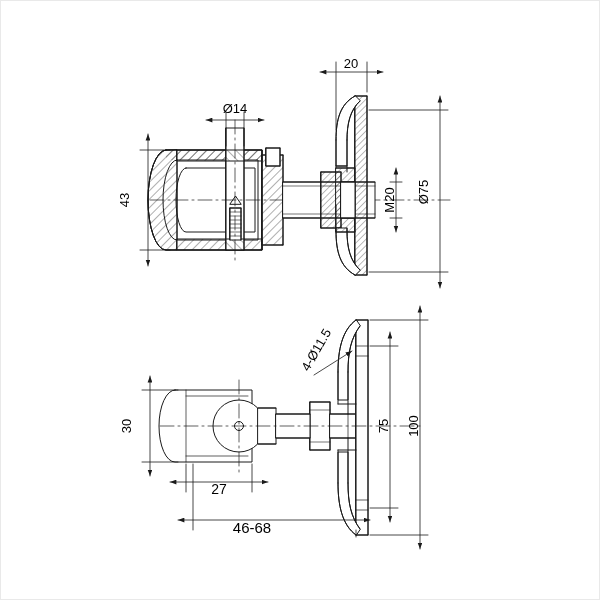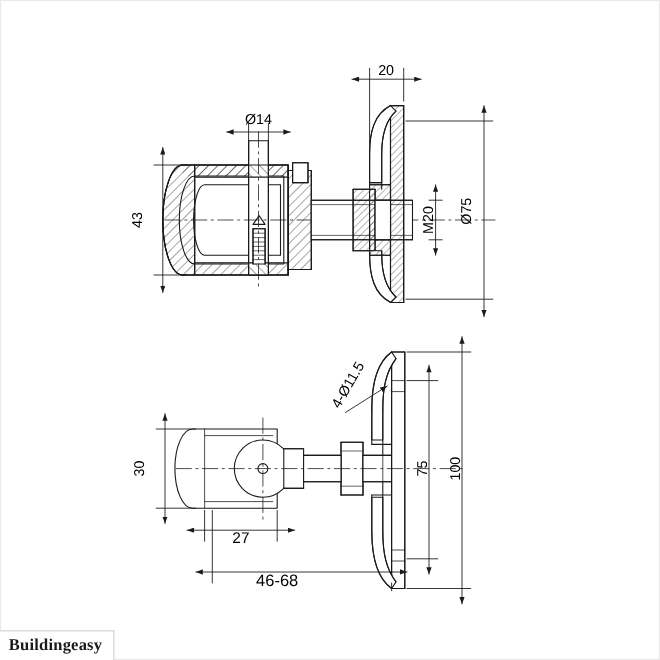--- a/index.html
+++ b/index.html
@@ -307,16 +307,13 @@
 
         <text x="219" y="494" font-size="14" text-anchor="middle">27</text>
 
         <text x="252" y="533" font-size="15" text-anchor="middle">46-68</text>
       </g>
     </g>
   </svg>
 
   <div class="border-frame"></div>
 
-  <div class="wm">
-    <span class="wm-text">Buildingeasy</span>
-  </div>
 </div>
 
 </body></html>

